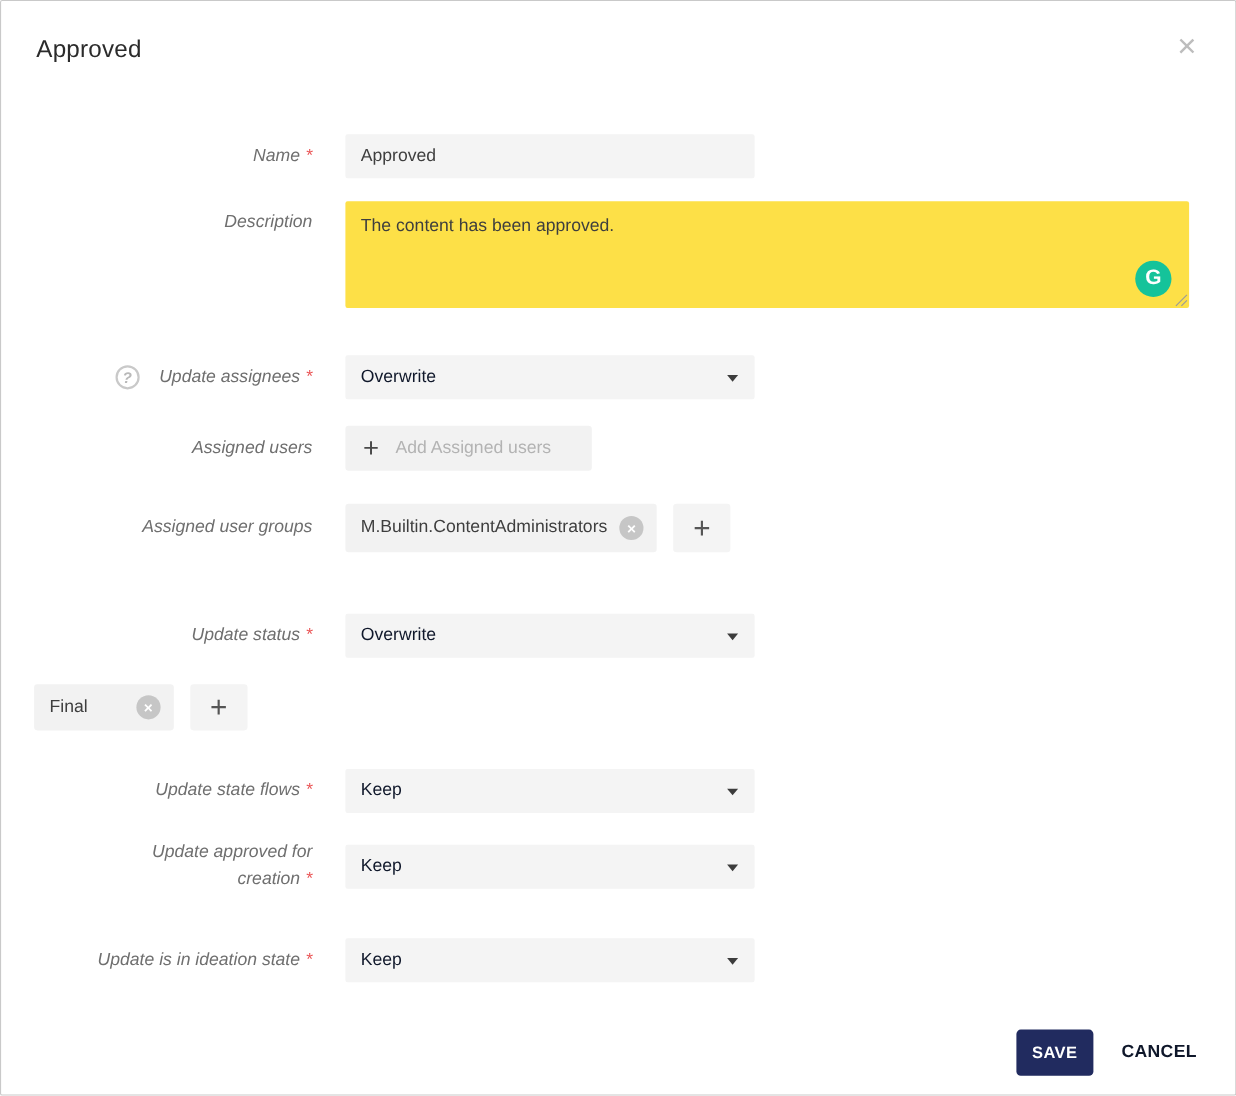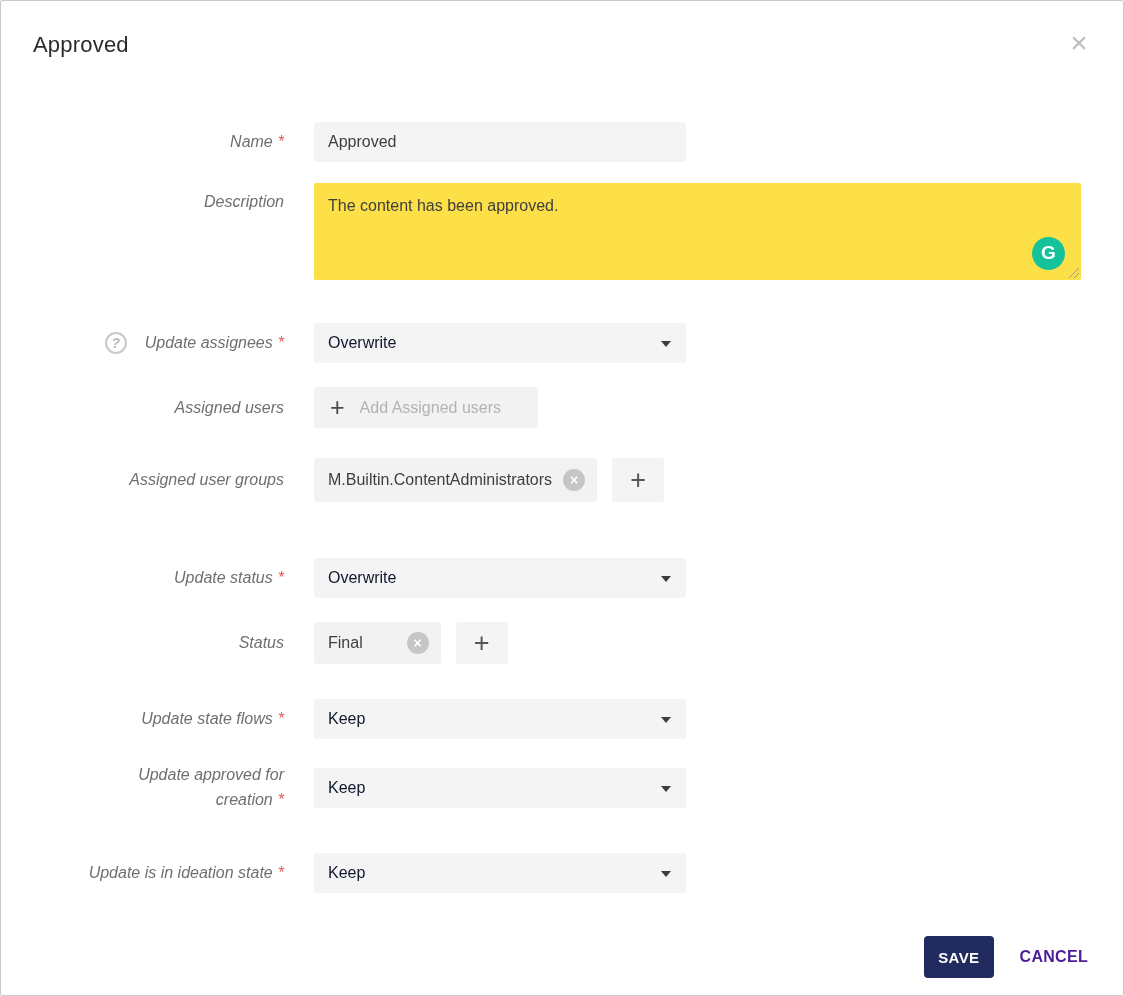--- a/index.html
+++ b/index.html
@@ -162,21 +162,21 @@
     color: #fff;
     border: none; border-radius: 4px;
     font-family: "Liberation Sans", sans-serif;
     font-size: 15px; font-weight: 700;
     letter-spacing: .4px;
     padding: 0 14px;
     cursor: pointer;
   }
   .cancel-btn {
     margin-left: 26px;
-    color: #4c1d95;
+    color: #0f172a;
     font-size: 16px; font-weight: 600;
     letter-spacing: .3px;
     cursor: pointer;
   }
 
   
   .row-name { margin-top: 0; }
   .row-desc { margin-top: 21px; }
   .row-upd-assignees { margin-top: 43px; }
   .row-assigned-users { margin-top: 24px; }
@@ -264,23 +264,20 @@
     </div>
     <div class="ctl">
       <div class="dropdown">
         <span>Overwrite</span>
         <span class="caret"></span>
       </div>
     </div>
   </div>
 
   <div class="row row-status">
-    <div class="lbl">
-      <span class="lbl-text">Status</span>
-    </div>
     <div class="ctl">
       <div class="tag tag-sm">
         <span>Final</span>
         <span class="x-badge">×</span>
       </div>
       <div class="plus-btn plus-btn-sm">+</div>
     </div>
   </div>
 
   <div class="row row-state-flows">

